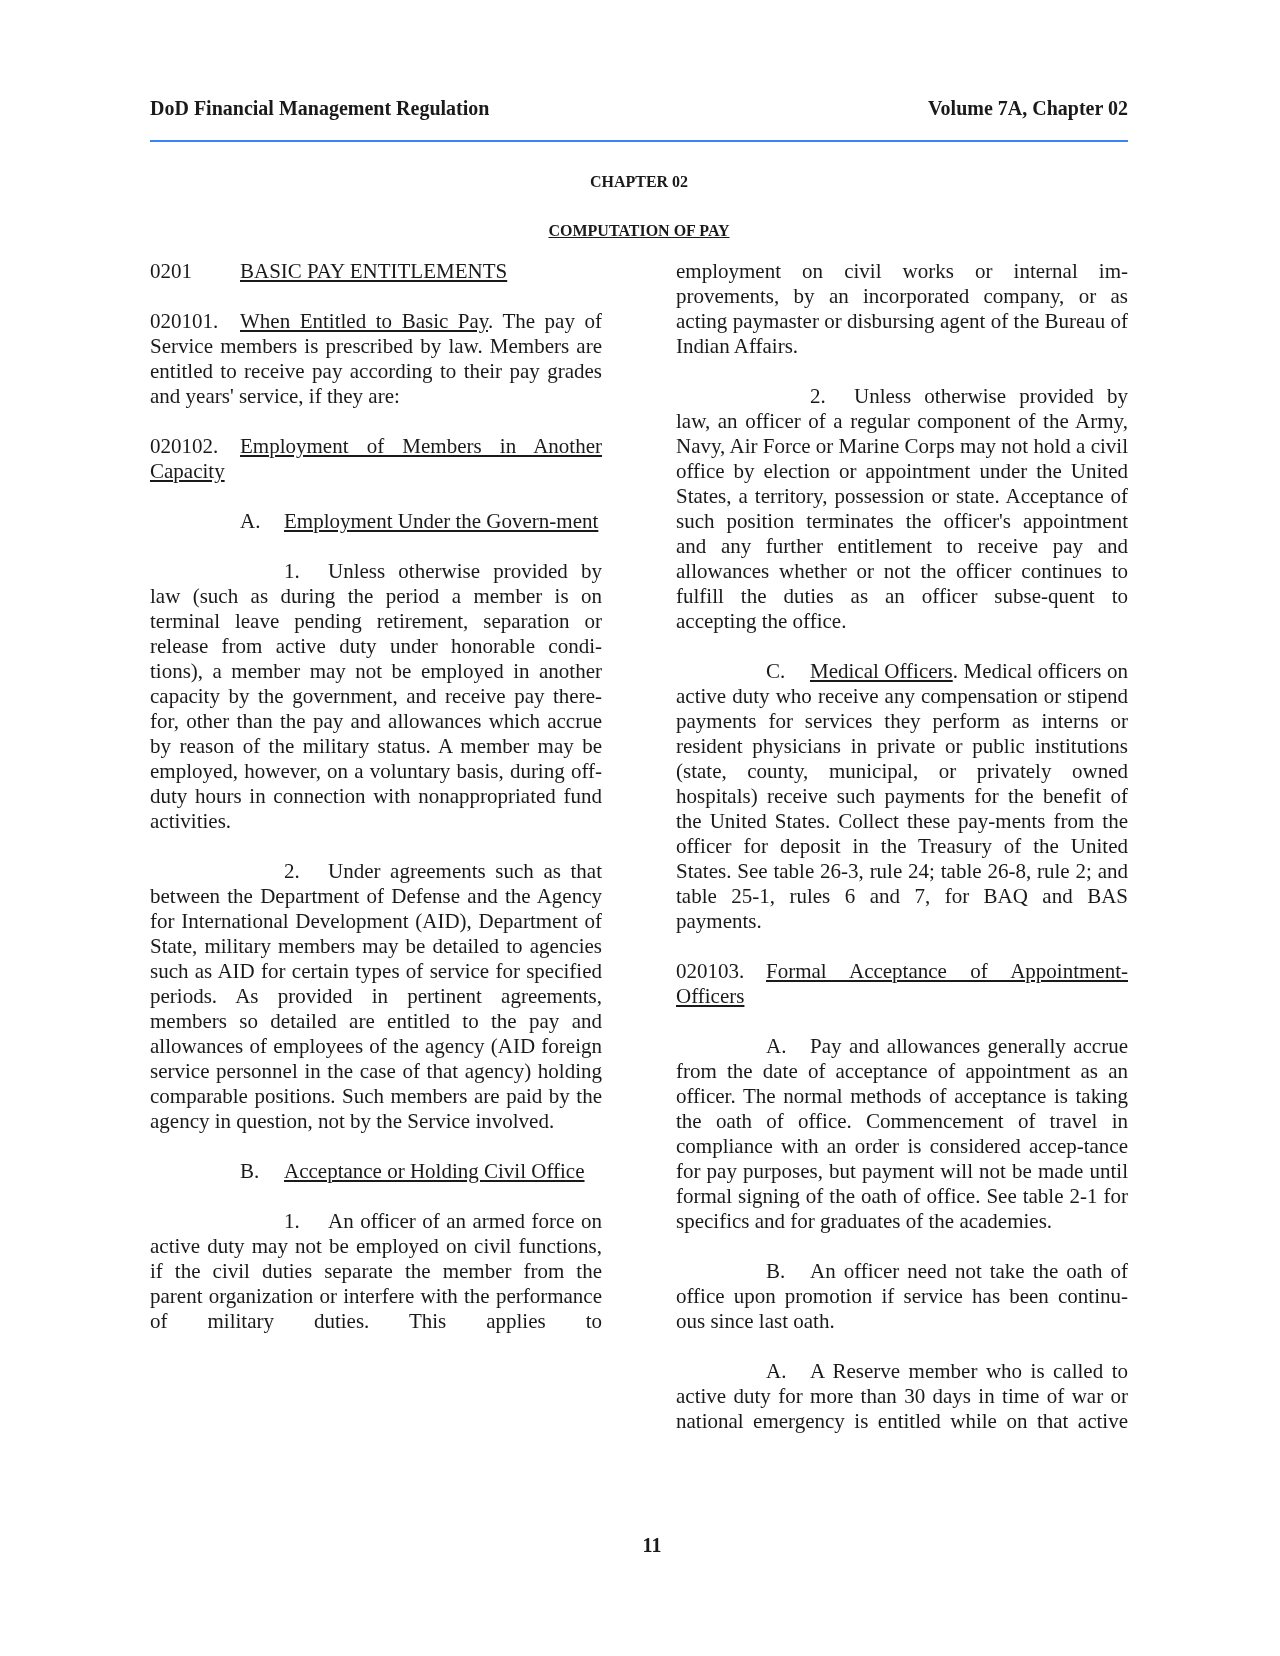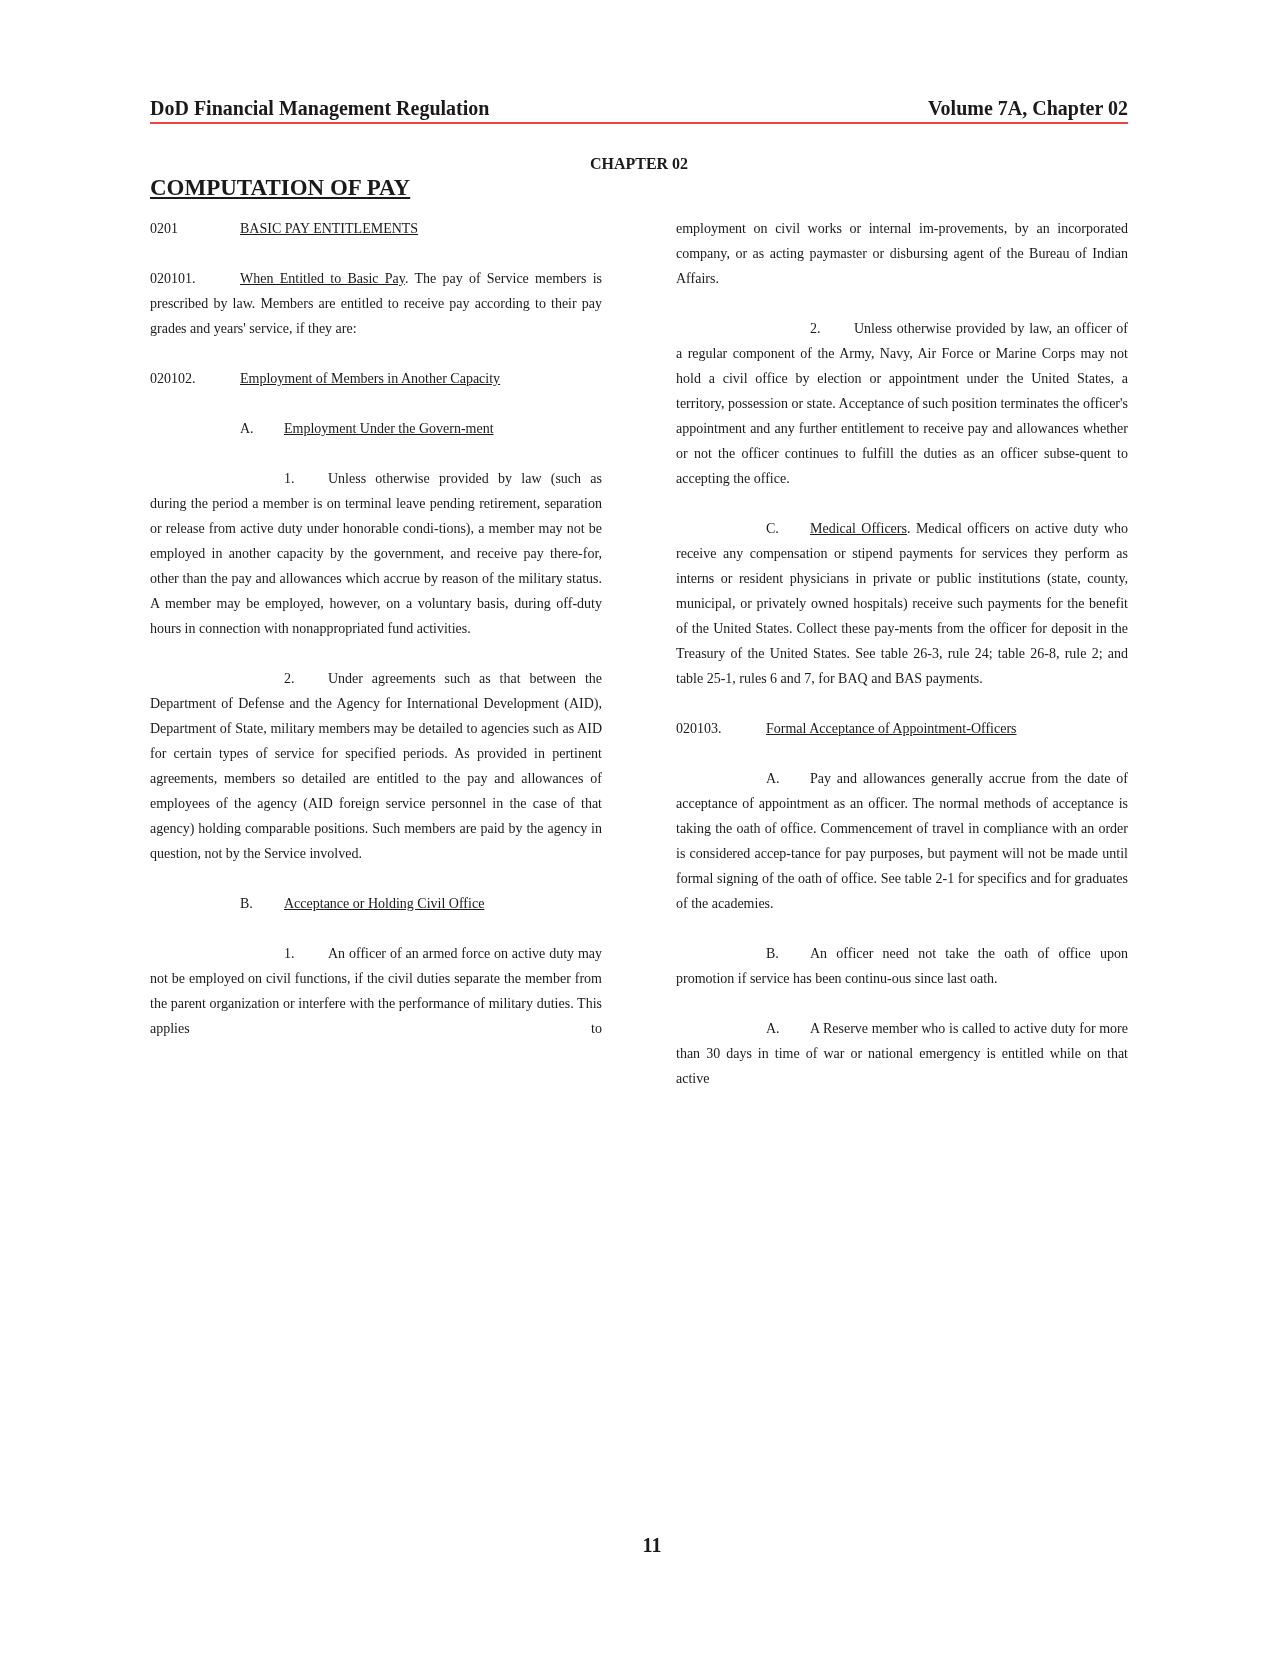--- a/index.html
+++ b/index.html
@@ -21,45 +21,46 @@
       top: 96px;
       width: 978px;
     }
     .running-header {
       display: flex;
       justify-content: space-between;
       align-items: flex-end;
       font-weight: bold;
       font-size: 20px;
       line-height: 24px;
-      padding-bottom: 2px;
-      border-bottom: 2px solid #ef4444;
+      padding-bottom: 20px;
+      border-bottom: 2px solid #3b82f6;
     }
     .chapter-title {
       text-align: center;
       font-weight: bold;
       font-size: 16px;
       margin-top: 28px;
       line-height: 24px;
     }
     .chapter-subtitle {
-      text-align: left;
+      text-align: center;
       font-weight: bold;
-      font-size: 23px;
+      font-size: 16px;
+      margin-top: 25px;
       line-height: 24px;
     }
     .chapter-subtitle span { text-decoration: underline; }
     .columns {
       display: flex;
       justify-content: space-between;
       margin-top: 16px;
     }
     .col {
       width: 452px;
-      font-size: 14px;
+      font-size: 21px;
       line-height: 25px;
       text-align: justify;
       hyphens: manual;
     }
     .col p {
       margin: 0 0 25px 0;
     }
     .u { text-decoration: underline; }
     .sec-num { display: inline-block; width: 90px; }
     .ind1 { display: inline-block; width: 90px; }

